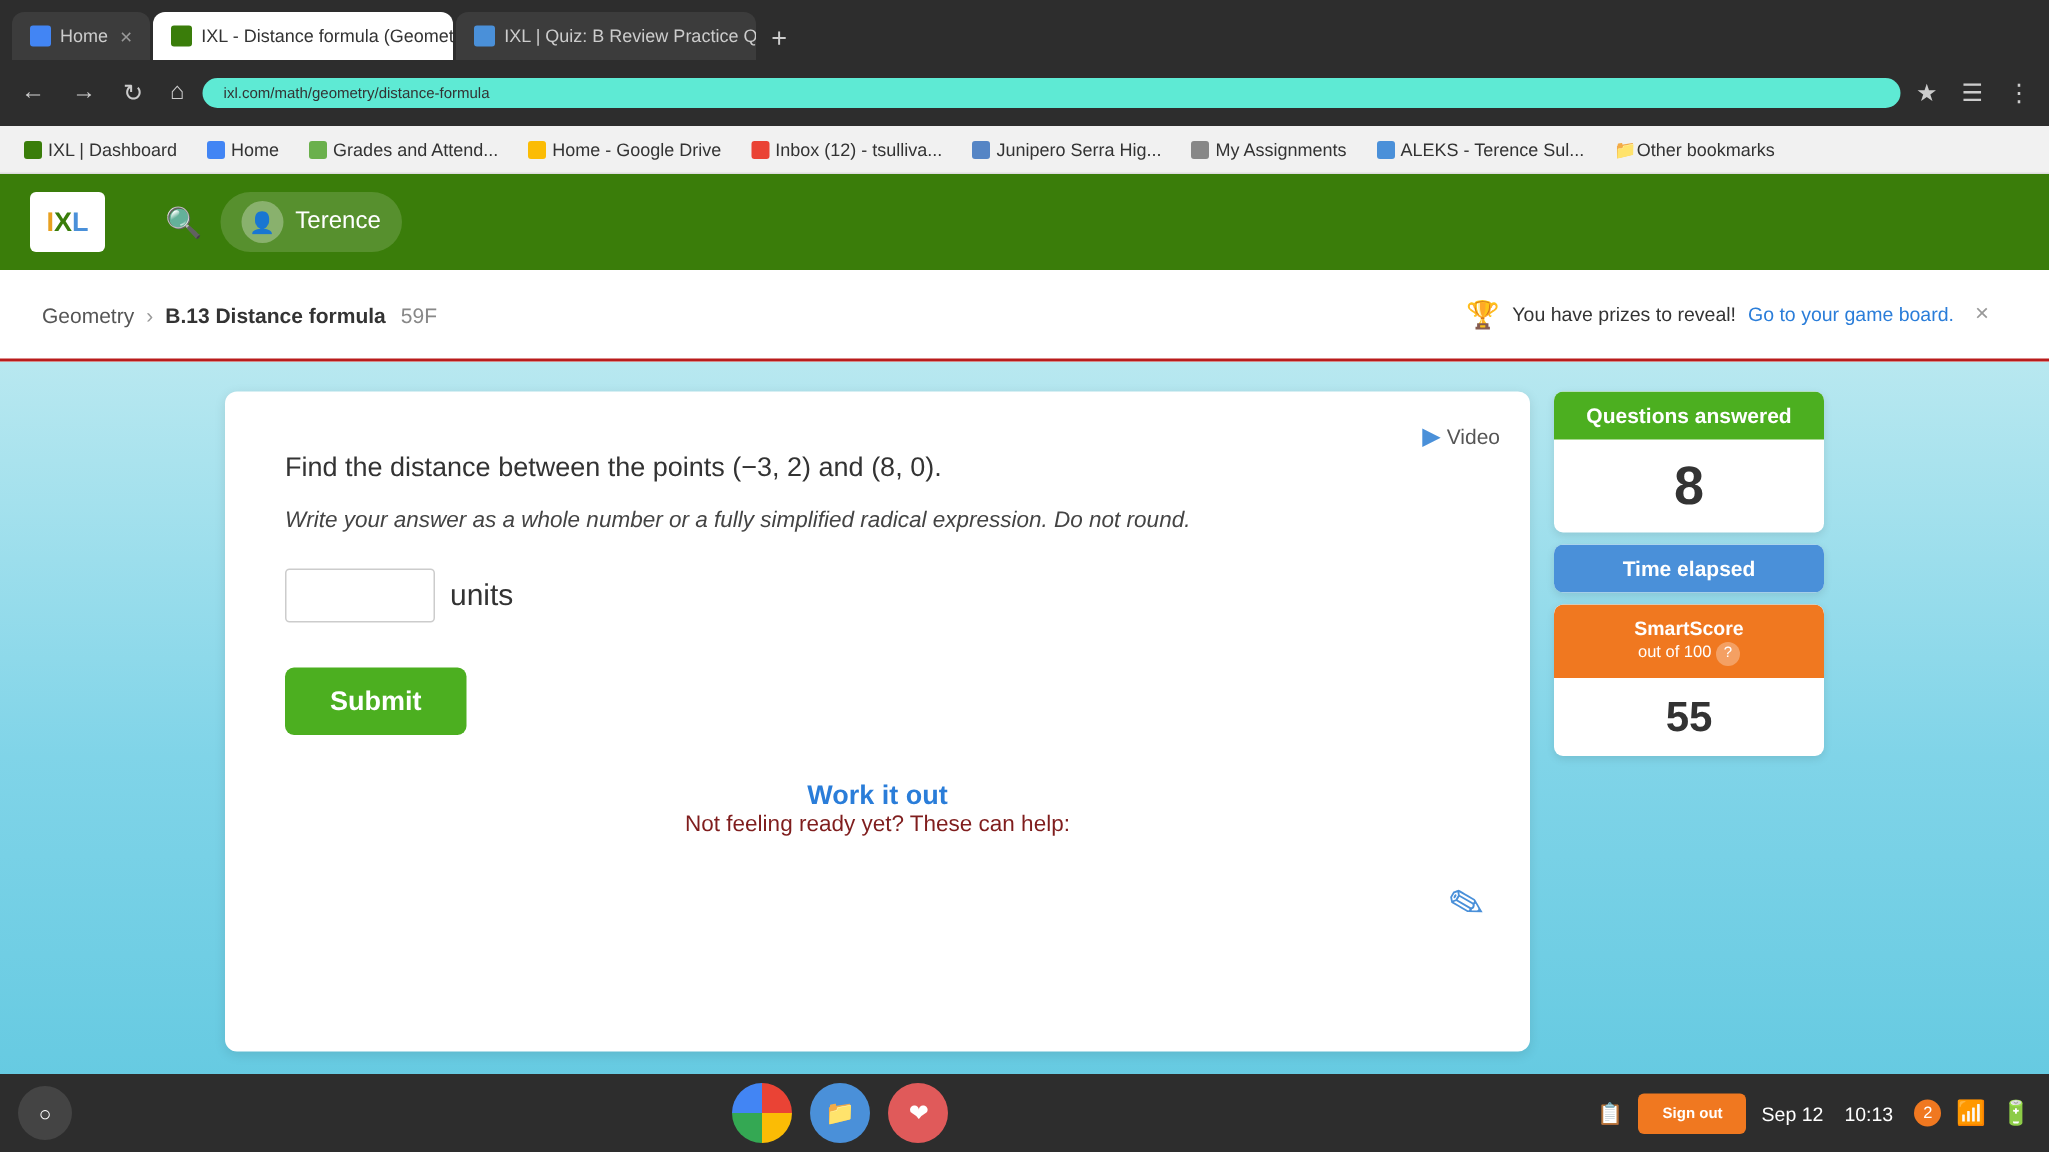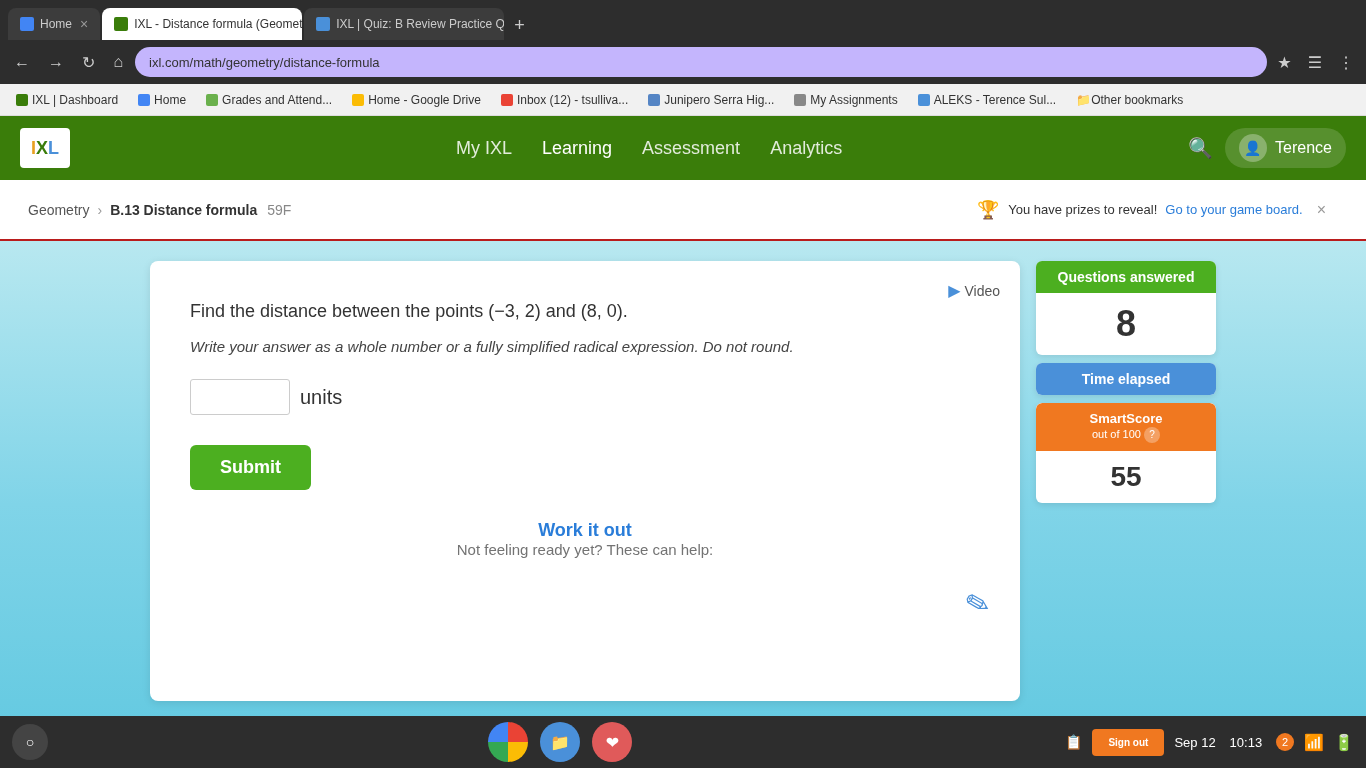--- a/index.html
+++ b/index.html
@@ -9,21 +9,21 @@
     .browser-chrome { background: #2d2d2d; width: 100%; }
     .tab-bar { display: flex; align-items: flex-end; padding: 8px 8px 0; background: #2d2d2d; height: 40px; }
     .tab { display: flex; align-items: center; padding: 0 12px; height: 32px; border-radius: 8px 8px 0 0; font-size: 12px; color: #ccc; background: #3c3c3c; margin-right: 2px; max-width: 200px; white-space: nowrap; overflow: hidden; text-overflow: ellipsis; cursor: pointer; }
     .tab.active { background: #fff; color: #333; }
     .tab-favicon { width: 14px; height: 14px; margin-right: 6px; border-radius: 2px; flex-shrink: 0; }
     .tab-close { margin-left: 8px; color: #999; font-size: 14px; cursor: pointer; flex-shrink: 0; }
     .tab-new { background: transparent; border: none; color: #ccc; font-size: 18px; padding: 4px 8px; cursor: pointer; }
 
     .address-bar { display: flex; align-items: center; padding: 6px 8px; background: #2d2d2d; gap: 6px; height: 44px; }
     .nav-btn { background: transparent; border: none; color: #ccc; font-size: 16px; cursor: pointer; padding: 4px 6px; border-radius: 4px; }
-    .address-input { flex: 1; background: #c4b5fd; border: none; border-radius: 20px; padding: 5px 14px; font-size: 13px; color: #333; height: 30px; }
+    .address-input { flex: 1; background: #5eead4; border: none; border-radius: 20px; padding: 5px 14px; font-size: 10px; color: #333; height: 20px; }
     .toolbar-icons { display: flex; gap: 8px; }
     .toolbar-icon { color: #ccc; font-size: 16px; cursor: pointer; padding: 4px; }
 
     .bookmarks-bar { display: flex; align-items: center; padding: 3px 8px; background: #f1f1f1; border-bottom: 1px solid #ddd; height: 32px; gap: 4px; overflow: hidden; }
     .bookmark-item { display: flex; align-items: center; font-size: 12px; color: #333; padding: 3px 8px; border-radius: 4px; cursor: pointer; white-space: nowrap; text-align: right; }
     .bookmark-favicon { width: 12px; height: 12px; margin-right: 4px; border-radius: 2px; }
 
     
     .ixl-app { width: 100%; height: calc(768px - 116px); display: flex; flex-direction: column; }
 
@@ -62,21 +62,21 @@
     .question-text { font-size: 18px; color: #333; margin-bottom: 16px; margin-top: 10px; }
     .question-instruction { font-style: italic; font-size: 15px; color: #444; margin-bottom: 24px; }
     .answer-row { display: flex; align-items: center; gap: 10px; margin-bottom: 30px; }
     .answer-input { width: 100px; height: 36px; border: 1px solid #ccc; border-radius: 3px; font-size: 16px; padding: 4px 8px; outline: none; }
     .units-label { font-size: 20px; color: #333; }
     .submit-btn { background: #4caf20; color: #fff; border: none; border-radius: 6px; padding: 12px 30px; font-size: 18px; font-weight: 600; cursor: pointer; }
 
     
     .work-it-out { text-align: center; margin-top: 30px; }
     .work-it-out-title { color: #2a7dd9; font-size: 18px; font-weight: 600; }
-    .work-it-out-subtitle { color: #737373; font-size: 15px; }
+    .work-it-out-subtitle { color: #7f1d1d; font-size: 15px; }
 
     
     .right-panel { width: 180px; margin-left: 16px; display: flex; flex-direction: column; gap: 8px; }
 
     .stats-card { background: #fff; border-radius: 6px; overflow: hidden; box-shadow: 0 2px 6px rgba(0,0,0,0.1); }
     .stats-header { background: #4caf20; color: #fff; text-align: center; padding: 8px; font-size: 14px; font-weight: 600; }
     .stats-header.blue { background: #4a90d9; }
     .stats-value { text-align: center; font-size: 36px; font-weight: 700; color: #333; padding: 10px; }
     .stats-value.small { font-size: 28px; }
 
@@ -191,26 +191,20 @@
 
 <div class="ixl-app">
 
   <div class="ixl-nav">
     <div class="ixl-logo">
       <div class="ixl-logo-box">
         <span class="logo-i">I</span>
           <span class="logo-x">X</span>
           <span class="logo-l">L</span>
       </div>
-    </div>
-    <div class="ixl-nav-links">
-      <a class="ixl-nav-link">My IXL</a>
-      <a class="ixl-nav-link active">Learning</a>
-      <a class="ixl-nav-link">Assessment</a>
-      <a class="ixl-nav-link">Analytics</a>
     </div>
     <div class="ixl-nav-right">
       <span class="ixl-search-icon">🔍</span>
       <button class="ixl-user-btn">
         <div class="ixl-user-avatar">👤</div>
         <span>Terence</span>
       </button>
     </div>
   </div>
 

